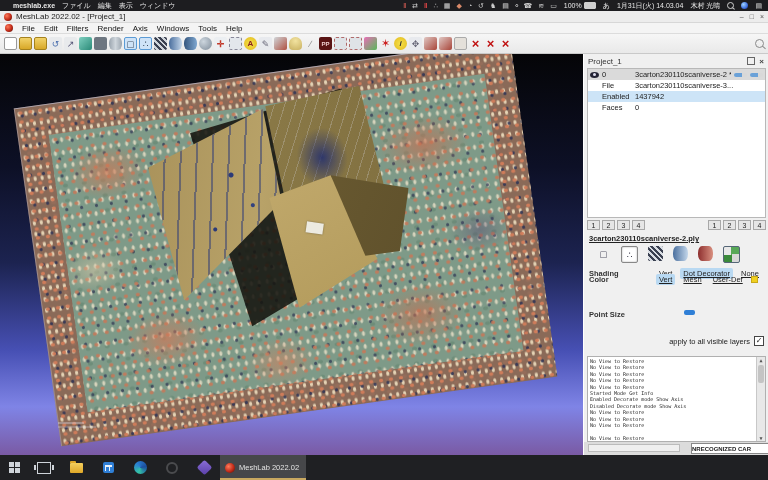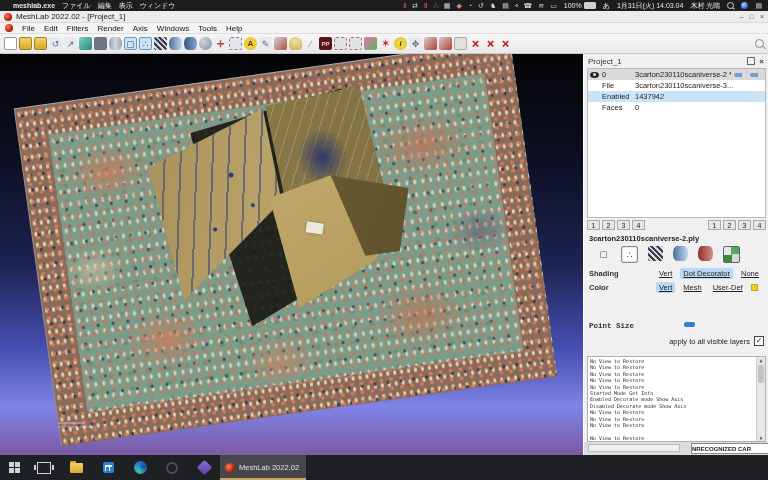--- a/index.html
+++ b/index.html
@@ -141,36 +141,36 @@
   .lrow.sel0{background:#dadada;}
   .lrow.hl{background:#cde4f7;}
   .eye{width:9px;height:6px;background:#223;border-radius:50%;position:relative;flex:0 0 auto;}
   .eye::after{content:"";position:absolute;left:3px;top:1.5px;width:3px;height:3px;border-radius:50%;background:#dde;}
   .lrow .c1{width:30px;}
   .lrow .c2{flex:1;white-space:nowrap;overflow:hidden;}
   .minibar{width:13px;height:4px;border-radius:2px;background:linear-gradient(90deg,#6aa1d8 60%,#d8d8d8 60%);flex:0 0 auto;}
   .tabsrow{position:absolute;left:3px;top:166px;width:179px;display:flex;justify-content:space-between;}
   .tabgrp{display:flex;gap:2px;}
   .ptab{width:13px;height:10px;background:#e6e6e6;border:1px solid #a8a8a8;font-size:7px;display:flex;align-items:center;justify-content:center;box-sizing:border-box;}
-  .fname{position:absolute;left:5px;top:180px;font-weight:bold;font-size:7.5px;}
+  .fname{position:absolute;left:5px;top:180px;font-weight:bold;font-size:7.5px;text-decoration:underline;}
   .ricons{position:absolute;left:12px;top:192px;width:160px;display:flex;gap:10px;}
   .ric{width:15px;height:15px;border-radius:2px;display:flex;align-items:center;justify-content:center;font-size:9px;color:#556;}
   [data-name="panel-bbox-icon"]::after{content:"▢";}
   [data-name="panel-points-icon"]{background:#fff;border:1px solid #888;box-shadow:inset 0 0 2px #aaa;}
   [data-name="panel-points-icon"]::after{content:"∴";color:#334;}
   [data-name="panel-wireframe-icon"]{background:repeating-linear-gradient(45deg,#3a4050 0 2px,#d8dce2 2px 4px);}
   [data-name="panel-flat-icon"]{background:linear-gradient(90deg,#4a6f9e,#c3d6ea);border-radius:4px/7px;}
   [data-name="panel-smooth-icon"]{background:linear-gradient(90deg,#8e2f2f,#d88f7f);border-radius:4px/7px;}
   [data-name="panel-texture-icon"]{background:conic-gradient(#58a858 0 25%,#d8d8d8 0 50%,#3a8a3a 0 75%,#e8e8e8 0);border:1px solid #567;}
   .optrow{position:absolute;left:5px;width:175px;display:flex;align-items:center;gap:5px;}
   .optrow .lab{width:62px;font-weight:bold;color:#333;}
   .opt{padding:1px 3px;border-radius:2px;white-space:nowrap;text-decoration:underline;}
   .opt.sel{background:#b9d9f2;}
   .udef-dot{width:5px;height:5px;background:#f0d020;border:1px solid #c8a818;}
-  .psrow{position:absolute;left:5px;top:268px;width:175px;display:flex;font-family:Liberation Mono, monospace;}
+  .psrow{position:absolute;left:5px;top:256px;width:175px;display:flex;}
   .psrow .lab{width:95px;font-weight:bold;color:#333;}
   .ps-handle{width:11px;height:5px;border-radius:2px;background:#2f7fd6;}
   .applyrow{position:absolute;left:5px;top:282px;width:175px;display:flex;align-items:center;justify-content:flex-end;gap:4px;}
   .chk{width:8px;height:8px;border:1px solid #444;background:#fff;display:flex;align-items:center;justify-content:center;font-size:8px;color:#222;line-height:8px;}
   .logbox{position:absolute;left:3px;top:302px;width:179px;height:86px;background:#fff;border:1px solid #b0b0b0;box-sizing:border-box;font-family:"DejaVu Sans Mono",monospace;font-size:5px;line-height:6.4px;color:#2a2a2a;padding:1px 9px 1px 2px;overflow:hidden;}
   .logline{min-height:6.4px;white-space:nowrap;}
   .vscroll{position:absolute;right:0;top:0;bottom:0;width:8px;background:#e8e8e8;border-left:1px solid #c8c8c8;display:flex;flex-direction:column;justify-content:space-between;align-items:center;font-size:5px;color:#555;}
   .vthumb{position:absolute;right:1px;top:8px;width:6px;height:18px;background:#c4c4c4;border-radius:2px;}
   .panel-bottom{position:absolute;left:0;top:388px;width:185px;height:13px;background:#dcdcdc;}
   .hthumb{position:absolute;left:4px;top:2px;width:92px;height:8px;background:#efefef;border:1px solid #bbb;box-sizing:border-box;}
@@ -387,21 +387,21 @@
           <span class="ric" data-name="panel-texture-icon"></span>
         </div>
 
       <div class="optrow" style="top:214px;" data-name="shading-row">
         <span class="lab" data-name="shading-label">Shading</span>
         <span class="opt" data-name="shading-option-vert">Vert</span>
         <span class="opt sel" data-name="shading-option-dot-decorator">Dot Decorator</span>
         <span class="opt" data-name="shading-option-none">None</span>
       </div>
 
-      <div class="optrow" style="top:228px;" data-name="color-row">
+      <div class="optrow" style="top:220px;" data-name="color-row">
         <span class="lab" data-name="color-label">Color</span>
         <span class="opt sel" data-name="color-option-vert">Vert</span>
         <span class="opt" data-name="color-option-mesh">Mesh</span>
         <span class="opt" data-name="color-option-userdef">User-Def</span>
         <span class="udef-dot" data-name="userdef-color-swatch"></span>
       </div>
 
       <div class="psrow" data-name="point-size-row">
         <span class="lab" data-name="point-size-label">Point Size</span>
         <span class="ps-handle" data-name="point-size-slider"></span>

